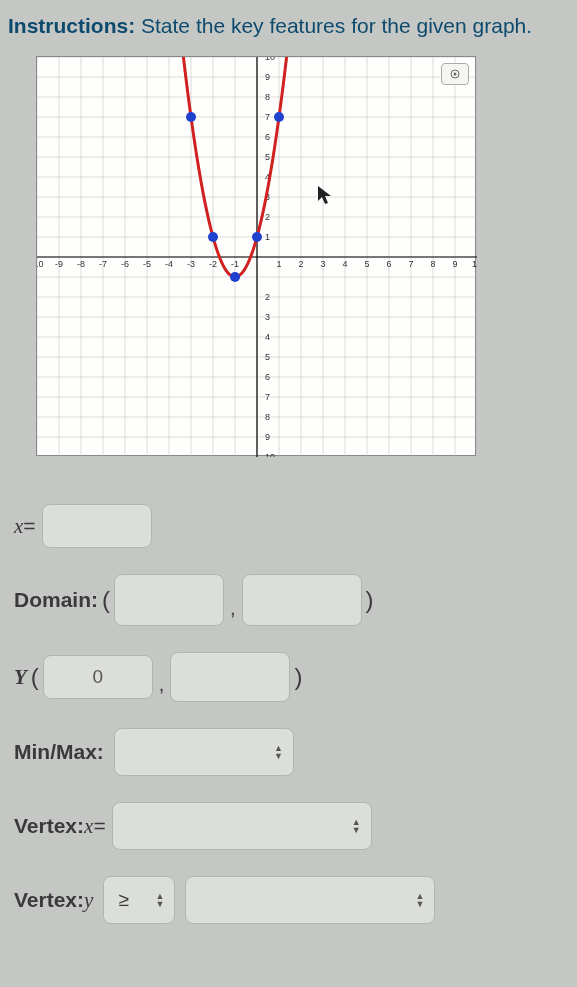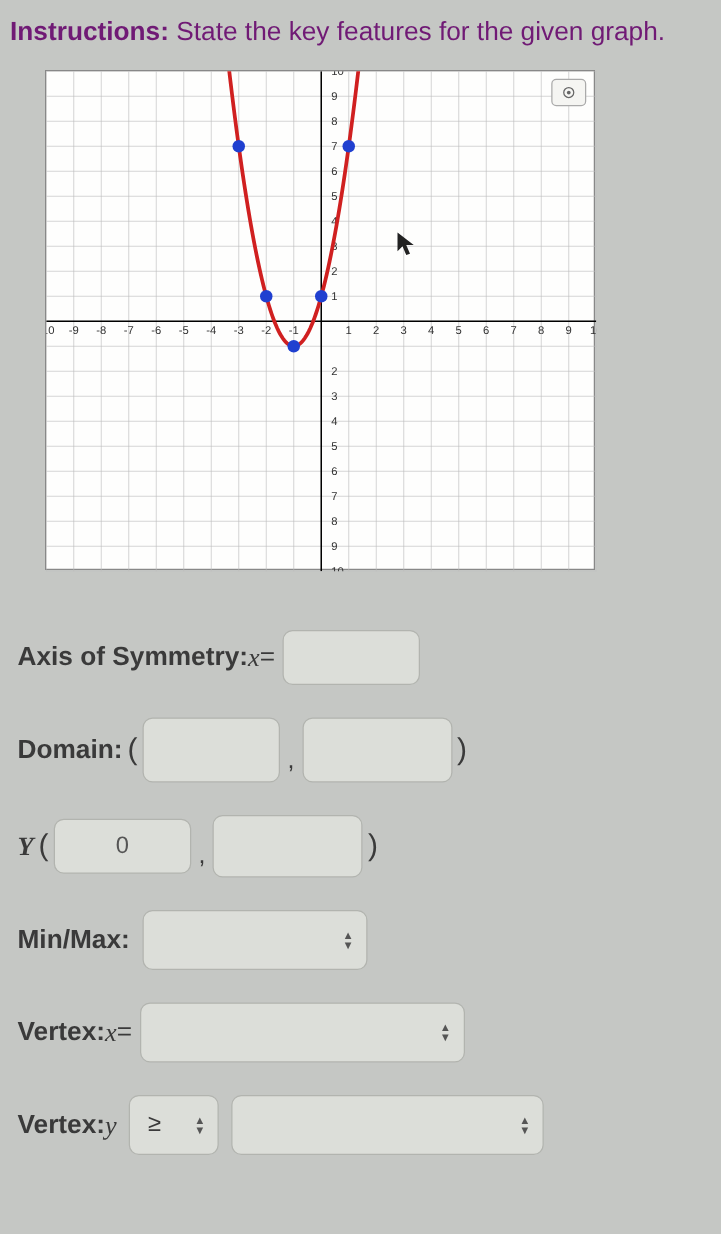--- a/index.html
+++ b/index.html
@@ -8,21 +8,21 @@
     height: 987px;
     background: #c5c7c4;
     font-family: Arial, sans-serif;
     color: #3a3a3a;
     padding: 0;
     overflow: hidden;
   }
   .instructions {
     padding: 14px 8px 18px 8px;
     font-size: 21px;
-    color: #701a75;
+    color: #0c4a6e;
   }
   .instructions .bold { font-weight: bold; }
   .graph-area {
     margin: 0 0 0 36px;
     width: 440px;
     height: 400px;
     background: #fefefd;
     border: 1px solid #888;
     position: relative;
   }
@@ -190,21 +190,20 @@
   <div class="cursor-arrow">
     <svg width="18" height="22" viewBox="0 0 18 22">
         <path d="M1 1 L1 16 L5 12 L8 19 L11 18 L8 11 L14 11 Z" fill="#222"></path>
       </svg>
   </div>
 </div>
 
 <div class="fields">
 
   <div class="row">
-    <span class="label-text">Axis of Symmetry: </span>
     <span class="ital">x</span>
     <span> = </span>
     <span style="width:6px"></span>
     <div class="inputbox" style="width:110px">
         <span></span>
       </div>
   </div>
 
   <div class="row">
     <span class="label-text">Domain:</span>

